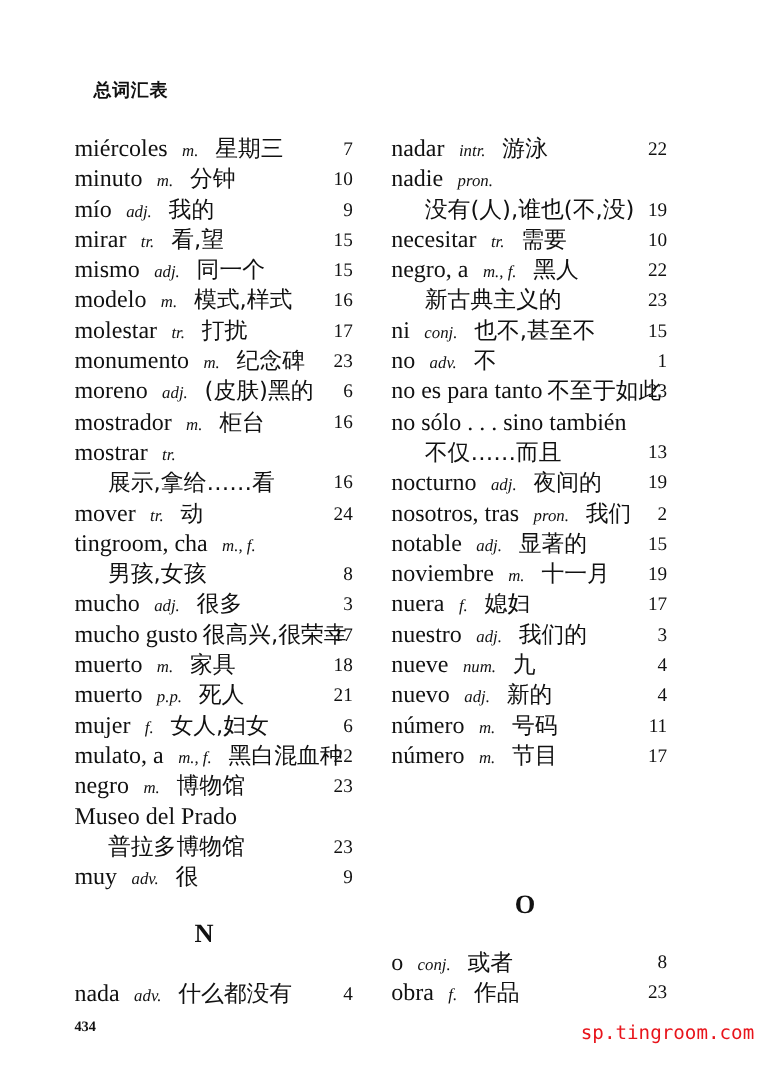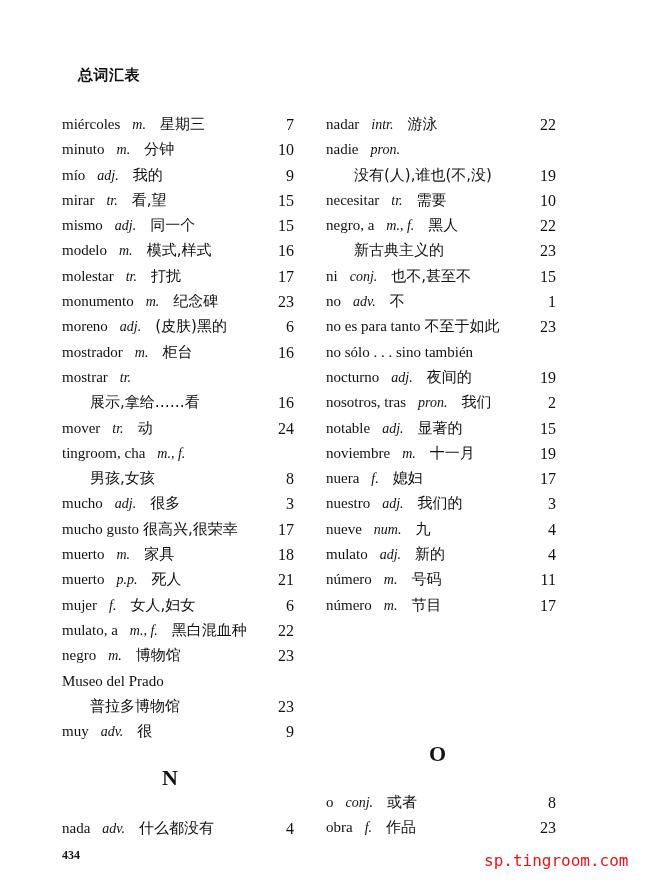--- a/index.html
+++ b/index.html
@@ -13,23 +13,23 @@
     font-family: "DejaVu Sans", sans-serif; font-weight: bold;
     font-size: 15px; letter-spacing: 0.5px;
   }
   .col { position: absolute; }
   .col-left { left: 62px; top: 112px; width: 232px; }
   .col-right { left: 326px; top: 112px; width: 230px; }
   .entry {
     position: relative; height: 25.3px; line-height: 25.3px;
     font-size: 14px; white-space: nowrap;
   }
-  .entry .word { font-family: "Liberation Serif", serif; font-size: 15px; }
+  .entry .word { font-family: "Liberation Serif", serif; font-size: 20px; }
   .entry .pos { font-family: "Liberation Serif", serif; font-style: italic; font-size: 14px; margin-left: 12px; }
-  .entry .cn { font-family: "DejaVu Sans", sans-serif; font-size: 15px; margin-left: 14px; }
+  .entry .cn { font-family: "DejaVu Sans", sans-serif; font-size: 19px; margin-left: 14px; }
   .entry .cn.tight { margin-left: 4px; }
   .entry .num {
     position: absolute; right: 0; top: 0;
     font-family: "Liberation Serif", serif; font-size: 16px;
   }
   .entry.indent .cn { margin-left: 28px; }
   .section-letter {
     position: absolute; font-family: "Liberation Serif", serif;
     font-weight: bold; font-size: 22px;
   }
@@ -83,28 +83,29 @@
     <div class="entry"><span class="word">nadar</span><span class="pos">intr.</span><span class="cn">游泳</span><span class="num">22</span></div>
     <div class="entry"><span class="word">nadie</span><span class="pos">pron.</span><span class="num"></span></div>
     <div class="entry indent"><span class="cn">没有(人),谁也(不,没)</span><span class="num">19</span></div>
     <div class="entry"><span class="word">necesitar</span><span class="pos">tr.</span><span class="cn">需要</span><span class="num">10</span></div>
     <div class="entry"><span class="word">negro, a</span><span class="pos">m., f.</span><span class="cn">黑人</span><span class="num">22</span></div>
     <div class="entry indent"><span class="cn">新古典主义的</span><span class="num">23</span></div>
     <div class="entry"><span class="word">ni</span><span class="pos">conj.</span><span class="cn">也不,甚至不</span><span class="num">15</span></div>
     <div class="entry"><span class="word">no</span><span class="pos">adv.</span><span class="cn">不</span><span class="num">1</span></div>
     <div class="entry"><span class="word">no es para tanto</span><span class="cn tight">不至于如此</span><span class="num">23</span></div>
     <div class="entry"><span class="word">no sólo . . . sino también</span><span class="num"></span></div>
+    <div class="entry indent"><span class="cn">不仅……而且</span><span class="num">13</span></div>
     <div class="entry"><span class="word">nocturno</span><span class="pos">adj.</span><span class="cn">夜间的</span><span class="num">19</span></div>
     <div class="entry"><span class="word">nosotros, tras</span><span class="pos">pron.</span><span class="cn">我们</span><span class="num">2</span></div>
     <div class="entry"><span class="word">notable</span><span class="pos">adj.</span><span class="cn">显著的</span><span class="num">15</span></div>
     <div class="entry"><span class="word">noviembre</span><span class="pos">m.</span><span class="cn">十一月</span><span class="num">19</span></div>
     <div class="entry"><span class="word">nuera</span><span class="pos">f.</span><span class="cn">媳妇</span><span class="num">17</span></div>
     <div class="entry"><span class="word">nuestro</span><span class="pos">adj.</span><span class="cn">我们的</span><span class="num">3</span></div>
     <div class="entry"><span class="word">nueve</span><span class="pos">num.</span><span class="cn">九</span><span class="num">4</span></div>
-    <div class="entry"><span class="word">mulato</span><span class="pos">adj.</span><span class="cn">新的</span><span class="num">4</span></div>
+    <div class="entry"><span class="word">nuevo</span><span class="pos">adj.</span><span class="cn">新的</span><span class="num">4</span></div>
     <div class="entry"><span class="word">número</span><span class="pos">m.</span><span class="cn">号码</span><span class="num">11</span></div>
     <div class="entry"><span class="word">número</span><span class="pos">m.</span><span class="cn">节目</span><span class="num">17</span></div>
   </div>
 <div class="section-letter" style="left:429px; top:741px;">O</div>
 <div class="col col-right" id="col-right-o" style="top:790px;">
     <div class="entry"><span class="word">o</span><span class="pos">conj.</span><span class="cn">或者</span><span class="num">8</span></div>
     <div class="entry"><span class="word">obra</span><span class="pos">f.</span><span class="cn">作品</span><span class="num">23</span></div>
   </div>
 
 <div class="page-number">434</div>

